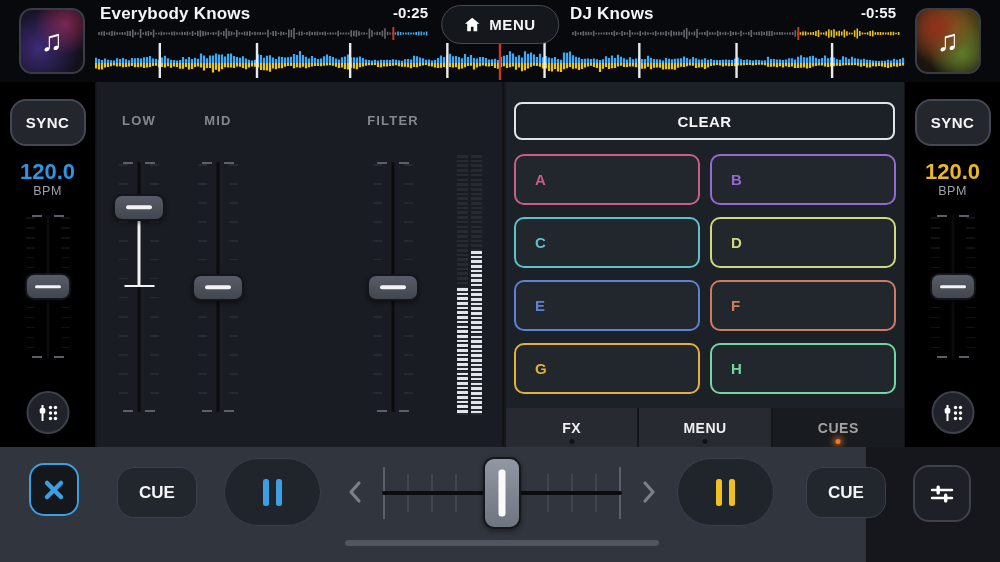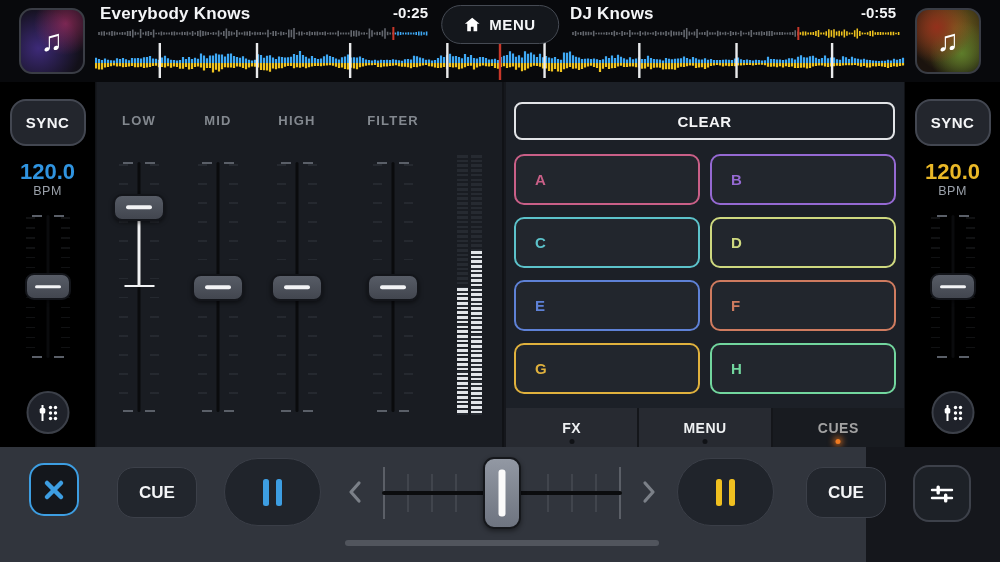--- a/index.html
+++ b/index.html
@@ -242,32 +242,20 @@
       <div class="mixslider" id="ms1">
         <div class="endtick t"></div>
         <div class="vticks l"></div>
           <div class="vticks r"></div>
         <div class="vtrack"></div>
         <div class="endtick b"></div>
 
         <div class="fhandle" style="top: 111.5px;"></div>
       </div>
     </div>
-    <div class="channel" style="left:165px;">
-      <div class="ch-label">HIGH</div>
-      <div class="mixslider" id="ms2">
-        <div class="endtick t"></div>
-        <div class="vticks l"></div>
-          <div class="vticks r"></div>
-        <div class="vtrack"></div>
-        <div class="endtick b"></div>
-
-        <div class="fhandle" style="top: 111.5px;"></div>
-      </div>
-    </div>
     <div class="channel" style="left:261px;">
       <div class="ch-label">FILTER</div>
       <div class="mixslider" id="ms3">
         <div class="endtick t"></div>
         <div class="vticks l"></div>
           <div class="vticks r"></div>
         <div class="vtrack"></div>
         <div class="endtick b"></div>
 
         <div class="fhandle" style="top: 111.5px;"></div>

